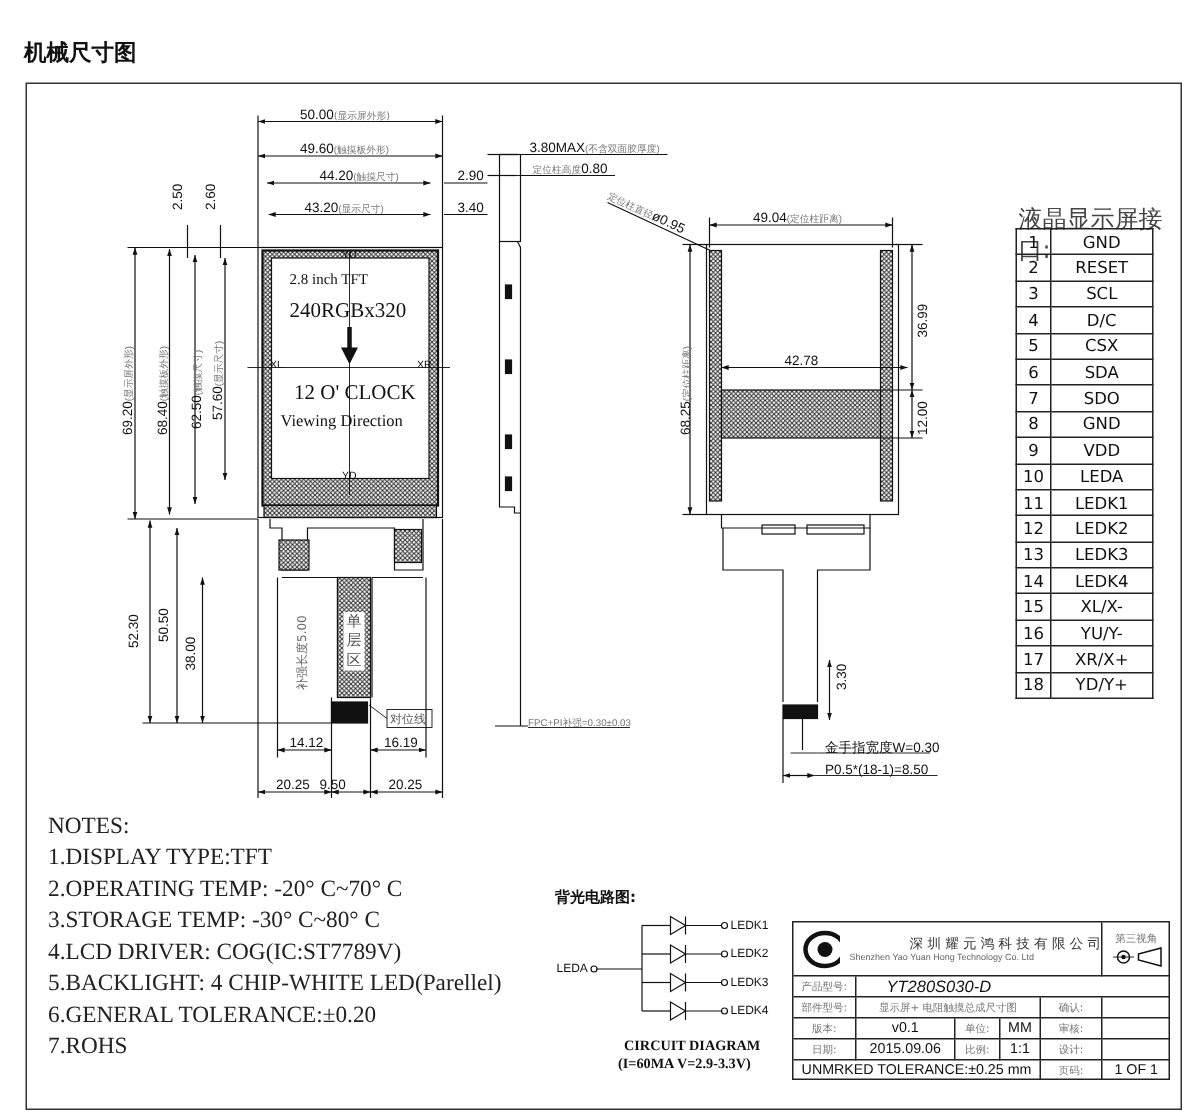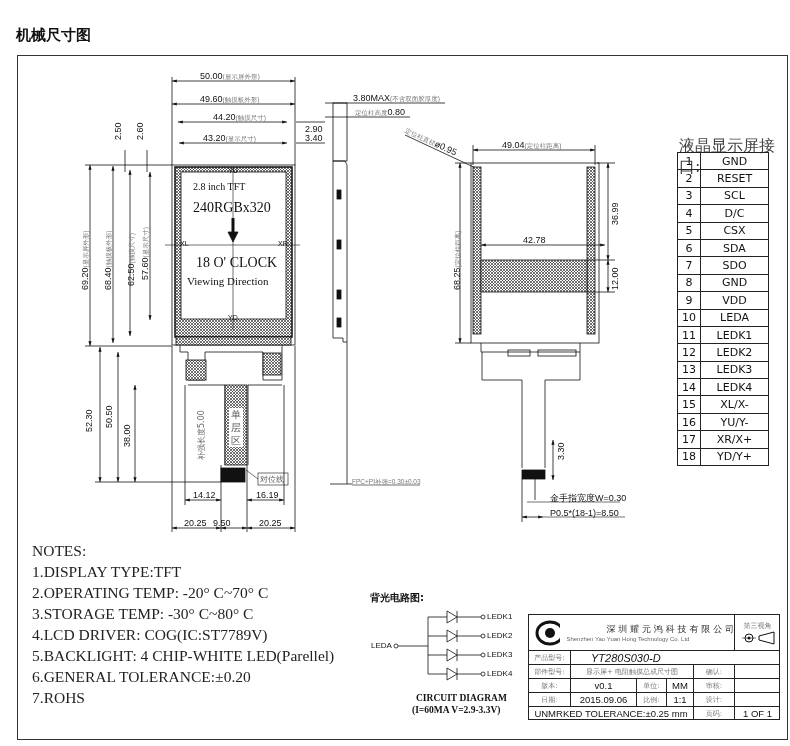--- a/index.html
+++ b/index.html
@@ -179,32 +179,32 @@
         <line x1="457" y1="674" x2="481" y2="674"></line>
         <circle cx="483" cy="674" r="2"></circle>
       </g>
   </g>
 </svg>
 
 <div class="abs dim" style="left:200px;top:71px;"><span>50.00</span><span class="cn" style="font-size:6.5px;color:#777">(显示屏外形)</span></div>
 <div class="abs dim" style="left:200px;top:94px;"><span>49.60</span><span style="font-size:6.5px;color:#777">(触摸板外形)</span></div>
 <div class="abs dim" style="left:213px;top:112px;"><span>44.20</span><span style="font-size:6.5px;color:#777">(触摸尺寸)</span></div>
 <div class="abs dim" style="left:203px;top:133px;"><span>43.20</span><span style="font-size:6.5px;color:#777">(显示尺寸)</span></div>
-<div class="abs dim" style="left:305px;top:112px;margin-top:12px;">2.90</div>
+<div class="abs dim" style="left:305px;top:112px;">2.90</div>
 <div class="abs dim" style="left:305px;top:133px;">3.40</div>
 <div class="abs dim" style="left:113px;top:140px;transform:rotate(-90deg);transform-origin:left top;">2.50</div>
 <div class="abs dim" style="left:135px;top:140px;transform:rotate(-90deg);transform-origin:left top;">2.60</div>
 <div class="abs dim" style="left:80px;top:290px;transform:rotate(-90deg);transform-origin:left top;white-space:nowrap;"><span>69.20</span><span style="font-size:6.5px;color:#777">(显示屏外形)</span></div>
 <div class="abs dim" style="left:103px;top:290px;transform:rotate(-90deg);transform-origin:left top;white-space:nowrap;"><span>68.40</span><span style="font-size:6.5px;color:#777">(触摸板外形)</span></div>
 <div class="abs dim" style="left:126px;top:286px;transform:rotate(-90deg);transform-origin:left top;white-space:nowrap;"><span>62.50</span><span style="font-size:6.5px;color:#777">(触摸尺寸)</span></div>
 <div class="abs dim" style="left:140px;top:280px;transform:rotate(-90deg);transform-origin:left top;white-space:nowrap;"><span>57.60</span><span style="font-size:6.5px;color:#777">(显示尺寸)</span></div>
 
 <div class="abs" style="left:193px;top:181px;font-family:'Liberation Serif',serif;font-size:10px;">2.8 inch TFT</div>
 <div class="abs" style="left:193px;top:200px;font-family:'Liberation Serif',serif;font-size:14px;">240RGBx320</div>
-<div class="abs" style="left:196px;top:255px;font-family:'Liberation Serif',serif;font-size:14px;">18 O' CLOCK</div>
+<div class="abs" style="left:196px;top:255px;font-family:'Liberation Serif',serif;font-size:14px;">12 O' CLOCK</div>
 <div class="abs" style="left:187px;top:275px;font-family:'Liberation Serif',serif;font-size:11px;">Viewing Direction</div>
 <div class="abs" style="left:228px;top:167px;font-size:7px;">YU</div>
 <div class="abs" style="left:228px;top:314px;font-size:7px;">YD</div>
 <div class="abs" style="left:180px;top:240px;font-size:7px;">XL</div>
 <div class="abs" style="left:278px;top:240px;font-size:7px;">XR</div>
 
 <div class="abs dim" style="left:84px;top:432px;transform:rotate(-90deg);transform-origin:left top;">52.30</div>
 <div class="abs dim" style="left:104px;top:428px;transform:rotate(-90deg);transform-origin:left top;">50.50</div>
 <div class="abs dim" style="left:122px;top:447px;transform:rotate(-90deg);transform-origin:left top;">38.00</div>
 <div class="abs" style="left:196px;top:460px;transform:rotate(-90deg);transform-origin:left top;font-size:8px;color:#666;white-space:nowrap;font-family:'DejaVu Sans',sans-serif;">补强长度5.00</div>

